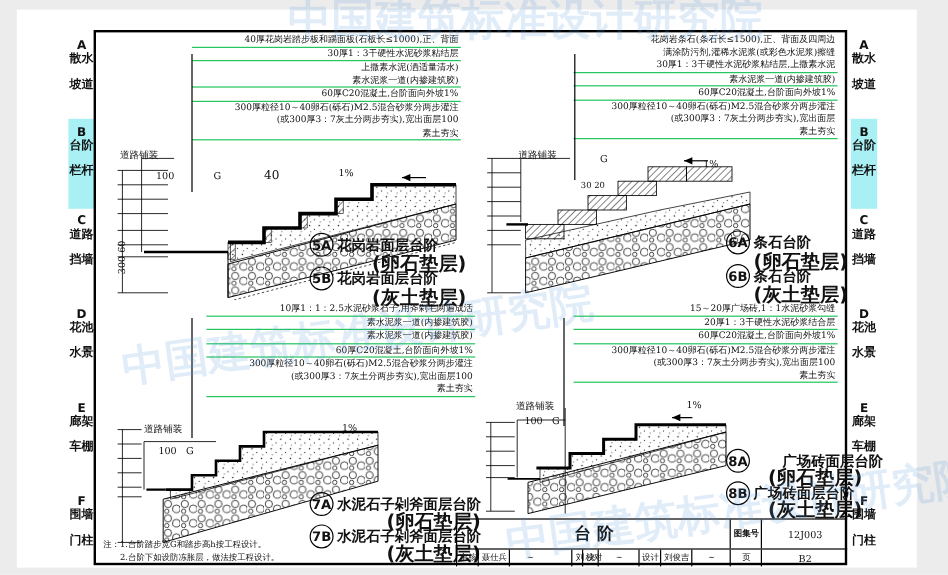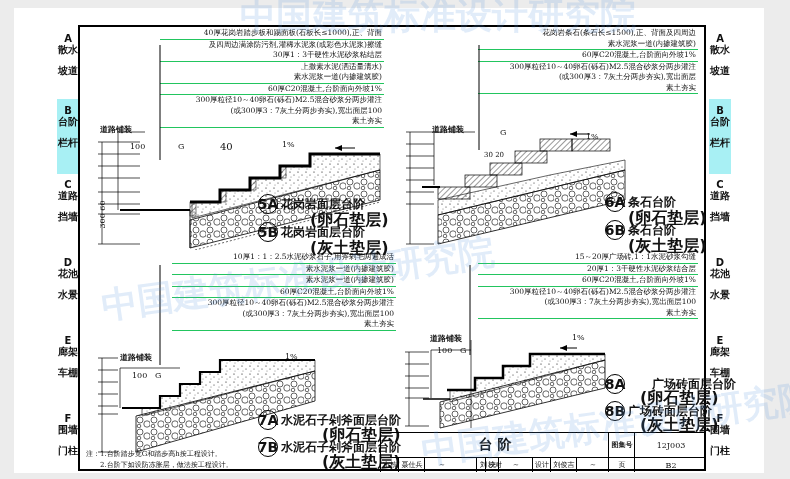--- a/index.html
+++ b/index.html
@@ -10,25 +10,25 @@
   .side { position:absolute; top:25px; width:22px; height:446px; font-size:10px; font-weight:bold; text-align:center; }
   .side.left { left:57px; }
   .side.right { left:709px; }
   .side .seg { position:absolute; left:0; width:22px; display:flex; flex-direction:column; align-items:center; line-height:11px; }
   .side .seg.active { background:#a8f0f4; }
   .side .sub { margin-top:10px;text-align:right; }
   .notes-block { position:absolute; font-size:7.5px; font-family:"DejaVu Serif", serif; line-height:10.5px; }
   .notes-block .row { text-align:right; border-bottom:1px solid #22c55e; padding-right:2px; white-space:nowrap; }
   .notes-block .row.noline { border-bottom:none; }
   .detail-label { position:absolute; display:flex; align-items:center; font-size:12px; font-weight:bold; line-height:15px; }
-  .badge { display:inline-flex; align-items:center; justify-content:center; width:20px; height:20px; border:1.5px solid #000; border-radius:50%; font-size:14px; margin-right:3px; box-sizing:border-box; }
+  .badge { display:inline-flex; align-items:center; justify-content:center; width:20px; height:20px; border:1.5px solid #000; border-radius:50%; font-size:11px; margin-right:3px; box-sizing:border-box; }
   .sub-label { position:absolute; font-size:16px; font-weight:bold; }
   .title-table { position:absolute; left:380px; top:432px; width:326px; height:39px; border-top:1px solid #000; font-family:"DejaVu Serif", serif; }
   .title-cell { position:absolute; border-left:1px solid #000; font-size:7px; display:flex; align-items:center; justify-content:center; }
-  .road-label { position:absolute; font-size:8px; font-family:"DejaVu Serif", serif;font-weight:bold; }
+  .road-label { position:absolute; font-size:8px; font-family:"DejaVu Serif", serif; }
   .dim { position:absolute; font-size:8px; font-family:"DejaVu Serif", serif; }
   .note { position:absolute; font-size:7px; font-family:"DejaVu Serif", serif; line-height:11px; }
   .watermark { position:absolute; color:rgba(90,150,220,0.18); font-weight:bold; font-size:36px; pointer-events:none; white-space:nowrap; }
   svg { position:absolute; }
 </style>
 </head>
 <body>
 
 <div class="sheet"></div>
 
@@ -95,32 +95,33 @@
     <span>F</span>
     <span>围墙</span>
     <span class="sub">门柱</span>
   </div>
 </div>
 
 <div class="frame"></div>
 
 <div class="notes-block" style="left:160px;top:28px;width:224px;">
   <div class="row">40厚花岗岩踏步板和踢面板(石板长≤1000),正、背面</div>
-  <div class="row noline">及四周边满涂防污剂,灌稀水泥浆(或彩色水泥浆)擦缝</div>
   <div class="row">30厚1：3干硬性水泥砂浆粘结层</div>
   <div class="row noline">上撒素水泥(洒适量清水)</div>
   <div class="row">素水泥浆一道(内掺建筑胶)</div>
   <div class="row">60厚C20混凝土,台阶面向外坡1%</div>
   <div class="row noline">300厚粒径10～40卵石(砾石)M2.5混合砂浆分两步灌注</div>
   <div class="row noline">(或300厚3：7灰土分两步夯实),宽出面层100</div>
   <div class="row">素土夯实</div>
 </div>
 
 <div class="notes-block" style="left:478px;top:28px;width:220px;">
   <div class="row noline">花岗岩条石(条石长≤1500),正、背面及四周边</div>
+  <div class="row noline">满涂防污剂,灌稀水泥浆(或彩色水泥浆)擦缝</div>
+  <div class="row">30厚1：3干硬性水泥砂浆粘结层,上撒素水泥</div>
   <div class="row">素水泥浆一道(内掺建筑胶)</div>
   <div class="row">60厚C20混凝土,台阶面向外坡1%</div>
   <div class="row noline">300厚粒径10～40卵石(砾石)M2.5混合砂浆分两步灌注</div>
   <div class="row noline">(或300厚3：7灰土分两步夯实),宽出面层</div>
   <div class="row">素土夯实</div>
 </div>
 
 <div class="notes-block" style="left:160px;top:252px;width:224px;padding-left:12px;">
   <div class="row">10厚1：1：2.5水泥砂浆石子,用斧剁毛两遍成活</div>
   <div class="row">素水泥浆一道(内掺建筑胶)</div>

